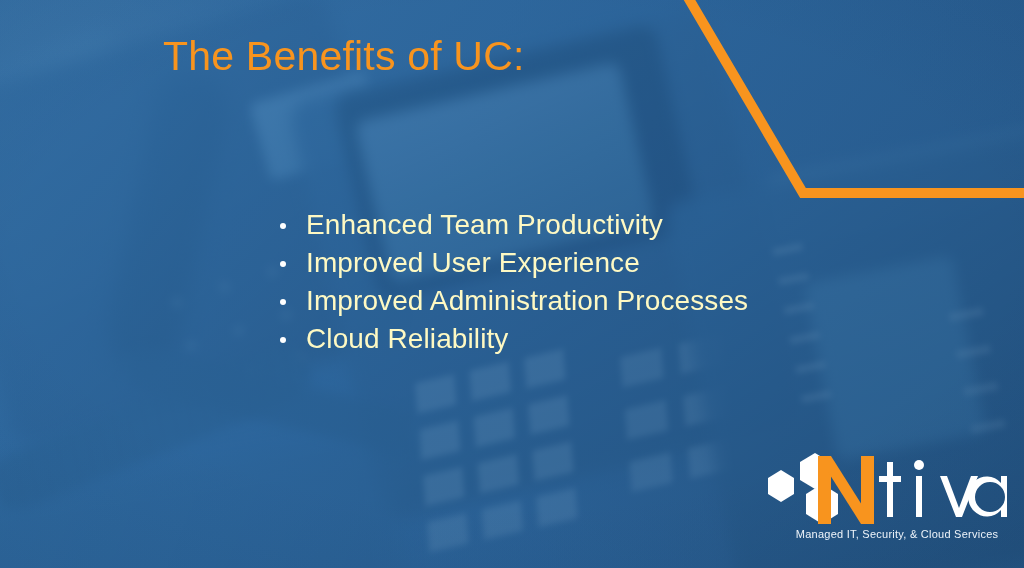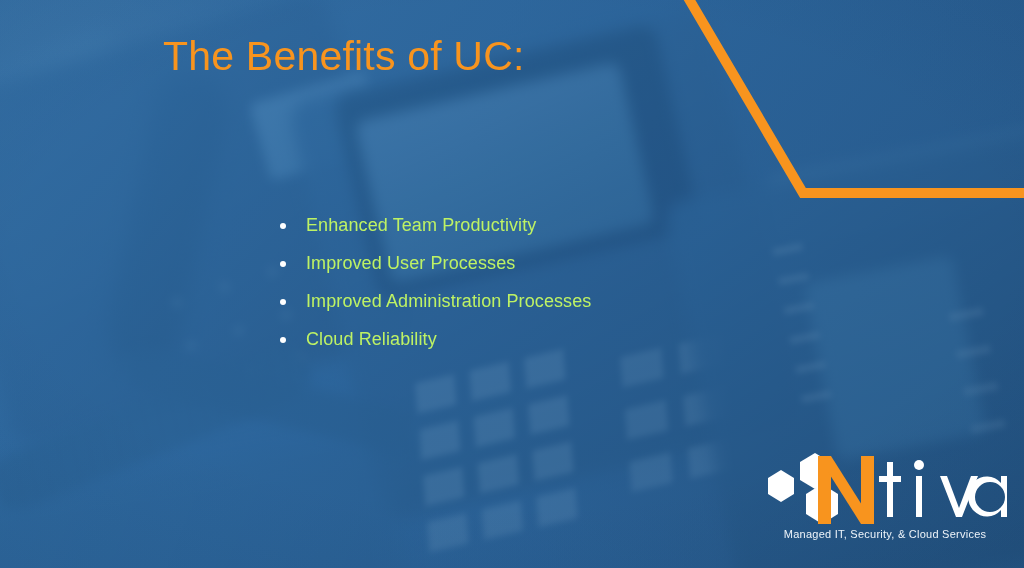--- a/index.html
+++ b/index.html
@@ -293,23 +293,23 @@
     position: absolute;
     left: 276px;
     top: 206px;
     margin: 0;
     padding: 0;
     list-style: none;
   }
   .bullets li {
     position: relative;
     padding-left: 30px;
-    font-size: 18px;
+    font-size: 28px;
     font-weight: 400;
-    color: #bef264;
+    color: #fef9c3;
     line-height: 38px;
     letter-spacing: .1px;
     white-space: nowrap;
   }
   .bullets li::before {
     content: "";
     position: absolute;
     left: 4px;
     top: 17px;
     width: 6px;
@@ -322,21 +322,21 @@
   .logo {
     position: absolute;
     left: 760px;
     top: 440px;
     width: 258px;
     height: 110px;
   }
   .logo-mark { position: absolute; left: 0; top: 0; }
   .logo-tagline {
     position: absolute;
-    left: 0;
+    left: 12px;
     top: 88px;
     width: 250px;
     text-align: center;
     font-size: 11px;
     color: #eef4fa;
     letter-spacing: .25px;
     white-space: nowrap;
   }
 </style>
 </head>
@@ -377,21 +377,21 @@
     <polyline points="686,-6 803,193 1024,193" fill="none" stroke="#f8941e" stroke-width="10" stroke-linejoin="miter" stroke-linecap="butt"></polyline>
   </svg>
 
   <div class="title">The Benefits of UC:</div>
 
   <ul class="bullets">
     <li>
       <span>Enhanced Team Productivity</span>
     </li>
     <li>
-      <span>Improved User Processes</span>
+      <span>Improved User Experience</span>
     </li>
     <li>
       <span>Improved Administration Processes</span>
     </li>
     <li>
       <span>Cloud Reliability</span>
     </li>
   </ul>
 
   <div class="logo">

